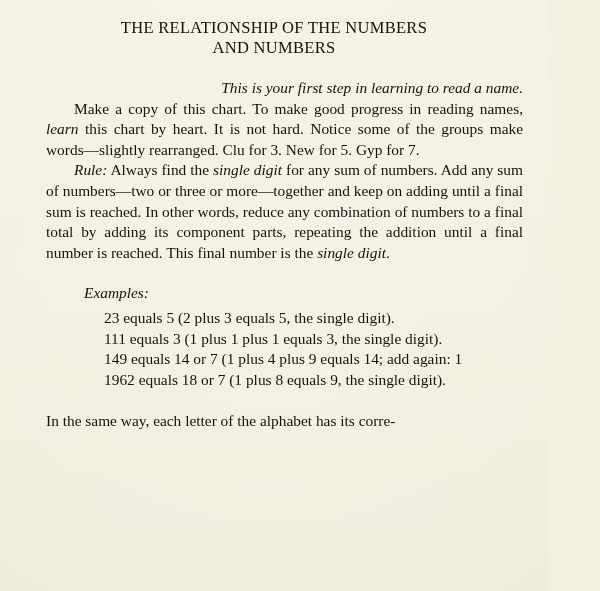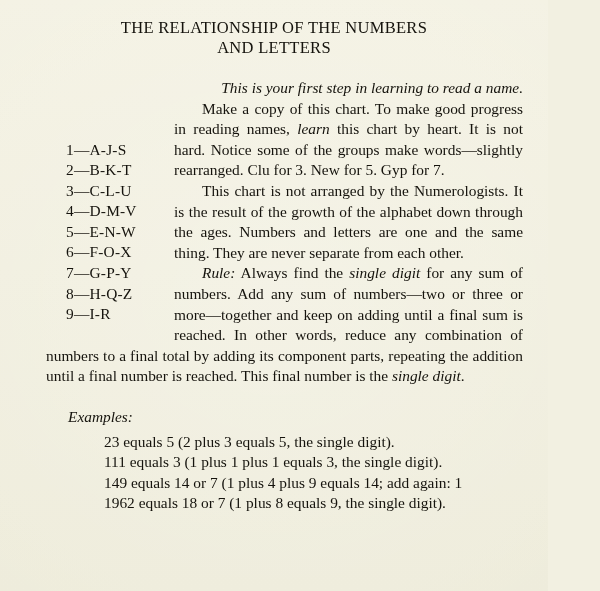--- a/index.html
+++ b/index.html
@@ -85,21 +85,21 @@
 
   
   .examples {
     margin-top: 20px;
     padding-left: 46px;
     font-size: 15.4px;
     line-height: 20.6px;
   }
   .examples-head {
     font-style: italic;
-    margin: 0 0 1px 0;
+    margin: 0 0 1px 16px;
   }
   .example-list {
     margin: 4px;
     padding: 0;
     list-style: none;
     padding-left: 32px;
   }
   .example-item {
     margin: 0;
     text-indent: 0;
@@ -118,52 +118,41 @@
 
   .clear { clear: both; height: 0; overflow: hidden; }
 </style>
 </head>
 <body>
 
 <div class="page">
 
   <h1 class="title">
     <span class="title-line">THE RELATIONSHIP OF THE NUMBERS</span>
-    <span class="title-line">AND LETTERS</span>
+    <span class="title-line">AND NUMBERS</span>
   </h1>
 
   <div class="body-block">
 
-    <ul class="chart">
-      <li class="chart-row">1—A-J-S</li>
-      <li class="chart-row">2—B-K-T</li>
-      <li class="chart-row">3—C-L-U</li>
-      <li class="chart-row">4—D-M-V</li>
-      <li class="chart-row">5—E-N-W</li>
-      <li class="chart-row">6—F-O-X</li>
-      <li class="chart-row">7—G-P-Y</li>
-      <li class="chart-row">8—H-Q-Z</li>
-      <li class="chart-row">9—I-R</li>
-    </ul>
 
     <span class="lead-italic">This is your first step in learning to read a name.</span>
 
     <p class="para"><span>Make a copy of this chart. To make good progress in reading names, </span><i>learn</i><span> this chart by heart. It is not hard. Notice some of the groups make words—slightly rearranged. Clu for 3. New for 5. Gyp for 7.</span></p>
 
-    <p class="para">This chart is not arranged by the Numerologists. It is the result of the growth of the alphabet down through the ages. Numbers and letters are one and the same thing. They are never separate from each other.</p>
 
     <p class="para"><i>Rule:</i><span> Always find the </span><i>single digit</i><span> for any sum of numbers. Add any sum of numbers—two or three or more—together and keep on adding until a final sum is reached. In other words, reduce any combination of numbers to a final total by adding its component parts, repeating the addition until a final number is reached. This final number is the </span><i>single digit</i><span>.</span></p>
 
     <div class="clear"></div>
   </div>
 
   <div class="examples">
     <p class="examples-head">Examples:</p>
     <ul class="example-list">
       <li class="example-item"><span>23 equals 5 (2 plus 3 equals 5, the single digit).</span></li>
       <li class="example-item"><span>111 equals 3 (1 plus 1 plus 1 equals 3, the single digit).</span></li>
       <li class="example-item"><span>149 equals 14 or 7 (1 plus 4 plus 9 equals 14; add again: 1</span></li>
       <li class="example-item"><span>1962 equals 18 or 7 (1 plus 8 equals 9, the single digit).</span></li>
     </ul>
   </div>
 
+  <p class="closing">In the same way, each letter of the alphabet has its corre-</p>
 
 </div>
 
 </body></html>

